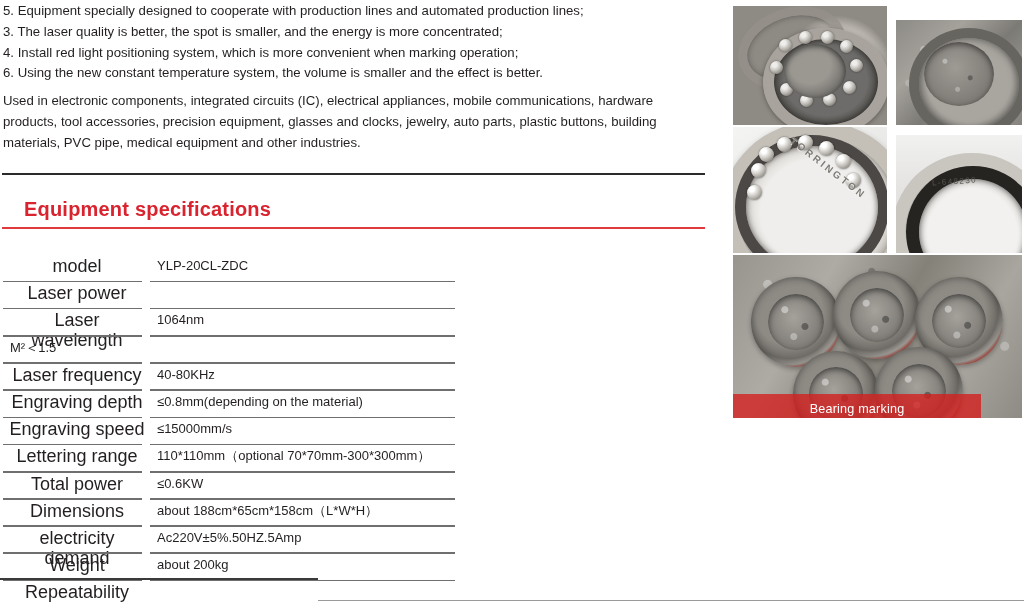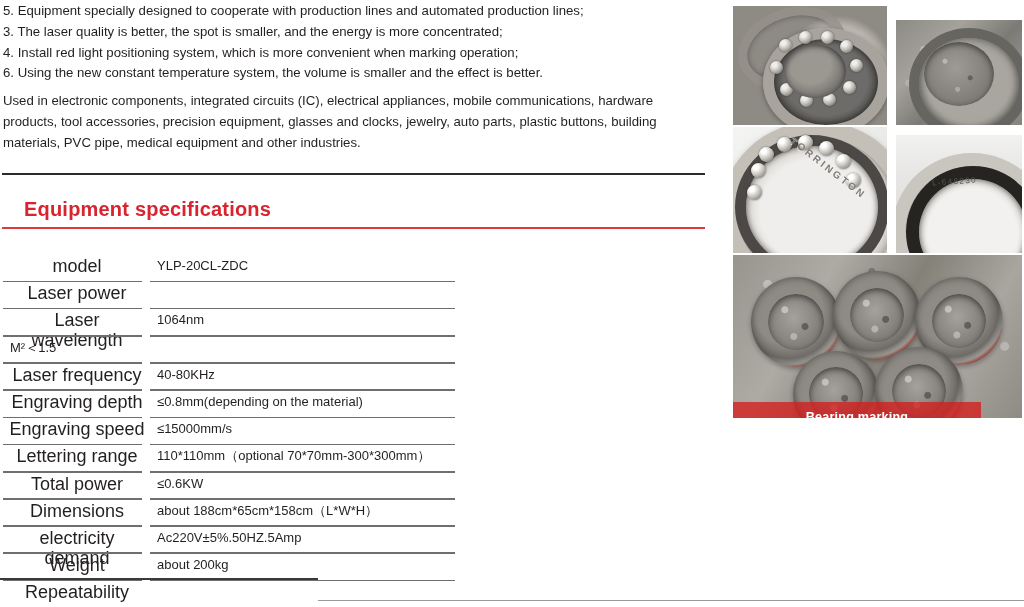--- a/index.html
+++ b/index.html
@@ -323,28 +323,27 @@
     background:
       radial-gradient(circle at 30% 28%, rgba(255,255,255,.42) 0 3px, transparent 4px),
       radial-gradient(circle at 66% 58%, rgba(0,0,0,.34) 0 3px, transparent 4px),
       radial-gradient(circle at 46% 76%, rgba(255,255,255,.34) 0 3px, transparent 4px),
       radial-gradient(ellipse at 46% 42%, #a5a29c 0%, #807d78 68%, #65625d 100%);
     box-shadow: inset 0 2px 6px rgba(0,0,0,.55);
   }
   #caption-bar {
     position: absolute;
     left: 0;
-    top: 147px;
+    top: 139px;
     width: 248px;
     height: 30px;
     background: rgba(213, 30, 28, 0.78);
     display: flex;
     align-items: center;
     justify-content: center;
-    font-weight: bold;
   }
   #caption-text {
     font-size: 12.6px;
     color: #ffffff;
     letter-spacing: 0.2px;
   }
 </style>
 </head>
 <body>
 

